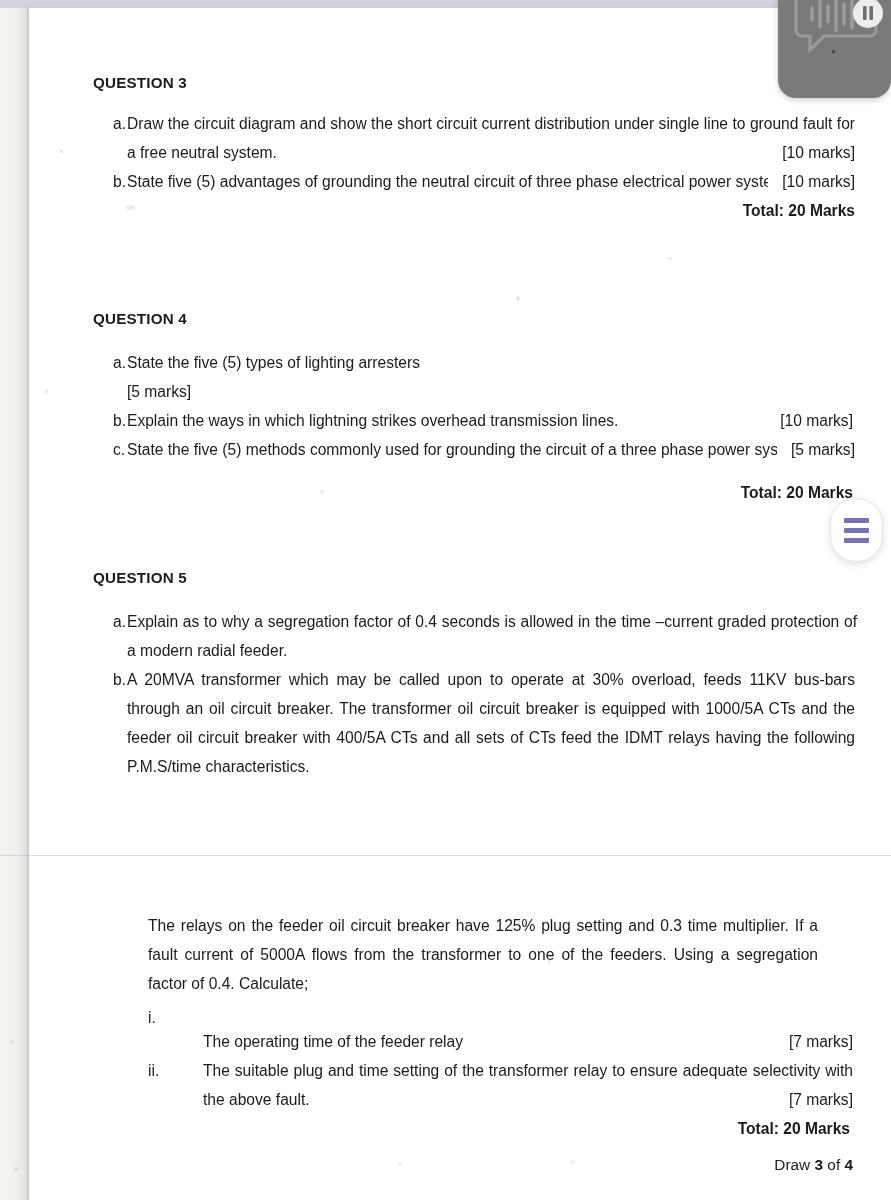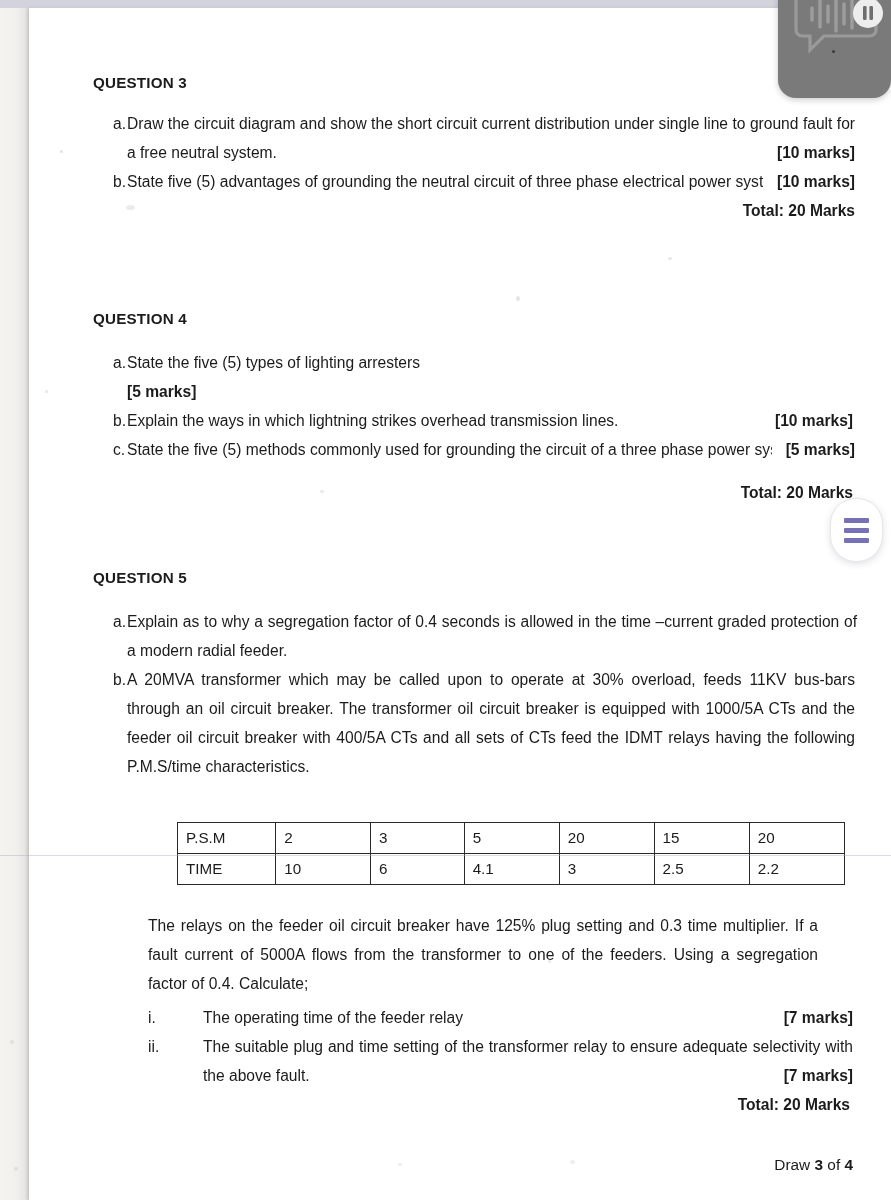--- a/index.html
+++ b/index.html
@@ -91,21 +91,21 @@
   }
   .item-label.roman {
     width: 110px;
     padding-left: 55px;
   }
   .item-body {
     flex: 1 1 auto;
     min-width: 0;
   }
   .just { text-align: justify; text-align-last: left; }
-  .marks { font-weight: bold; white-space: nowrap; }
+  .marks { font-weight: normal; white-space: nowrap; }
   .total-line { font-weight: bold; text-align: right; }
 
   .para { width: 670px; margin-left: 55px; text-align: justify; text-align-last:left; }
 
   
   .row-flex { display: flex; justify-content: space-between; align-items: baseline; }
 
   
   .psm-table {
     position: absolute;
@@ -284,51 +284,29 @@
       <div class="item">
         <div class="item-label">b.</div>
         <div class="item-body">
           <div class="just" style="width:728px;">
             <span>A 20MVA transformer which may be called upon to operate at 30% overload, feeds 11KV bus-bars through an oil circuit breaker. The transformer oil circuit breaker is equipped with 1000/5A CTs and the feeder oil circuit breaker with 400/5A CTs and all sets of CTs feed the IDMT relays having the following P.M.S/time characteristics.</span>
           </div>
         </div>
       </div>
     </div>
 
-    <table class="psm-table">
-      <tbody>
-          <tr>
-        <td class="first">P.S.M</td>
-        <td class="col">2</td>
-        <td class="col">3</td>
-        <td class="col">5</td>
-        <td class="col">20</td>
-        <td class="col">15</td>
-        <td class="col">20</td>
-      </tr>
-      <tr>
-        <td class="first">TIME</td>
-        <td class="col">10</td>
-        <td class="col">6</td>
-        <td class="col">4.1</td>
-        <td class="col">3</td>
-        <td class="col">2.5</td>
-        <td class="col">2.2</td>
-      </tr>
-    </tbody>
-      </table>
 
     <div class="block" style="top:903px;">
       <div class="para">The relays on the feeder oil circuit breaker have 125% plug setting and 0.3 time multiplier. If a fault current of 5000A flows from the transformer to one of the feeders. Using a segregation factor of 0.4. Calculate;</div>
     </div>
 
     <div class="block" style="top:995px;">
       <div class="item">
         <div class="item-label roman">i.</div>
-        <div class="item-body row-flex" style="width:650px;">
+        <div class="item-body row-flex" style="width:650px;margin-top:24px;">
           <span>The operating time of the feeder relay</span>
           <span class="marks">[7 marks]</span>
         </div>
       </div>
 
       <div class="item">
         <div class="item-label roman">ii.</div>
         <div class="item-body">
           <div class="just" style="width:650px;">
             <span>The suitable plug and time setting of the transformer relay to ensure adequate selectivity with the above fault.</span>

